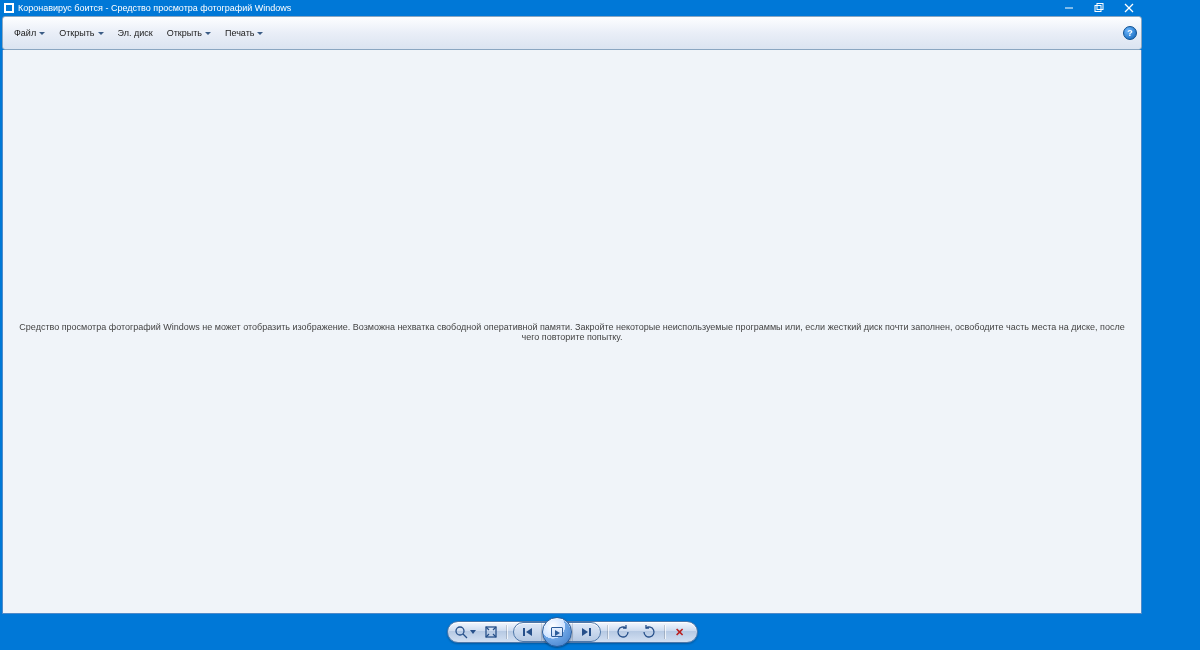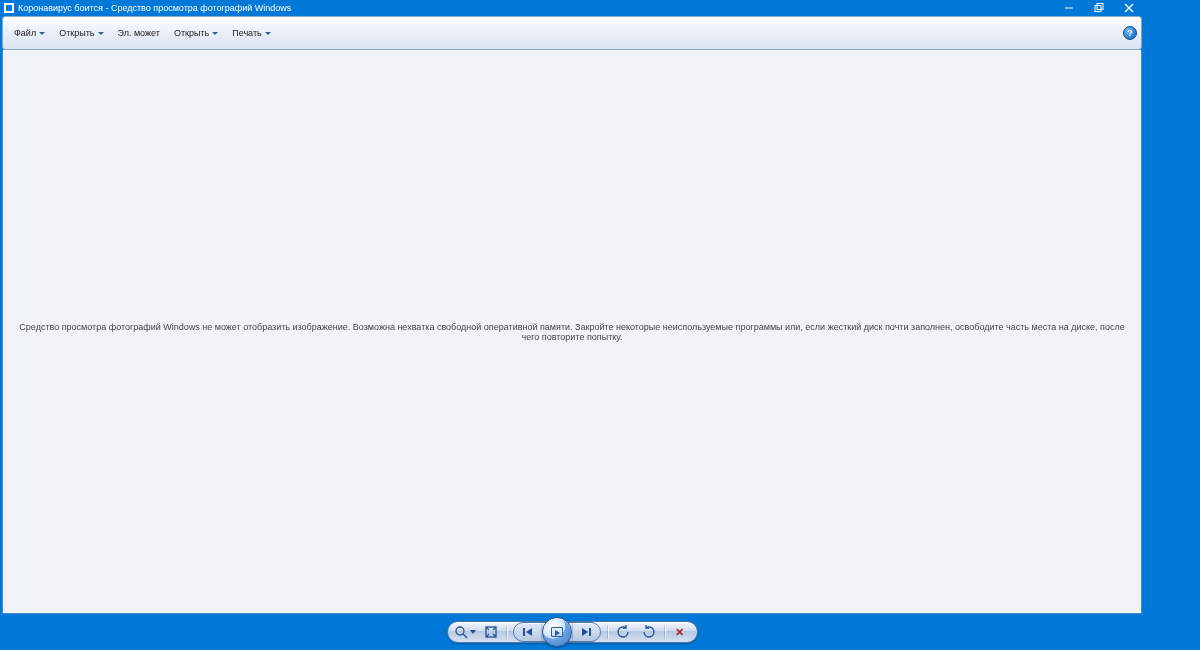--- a/index.html
+++ b/index.html
@@ -214,21 +214,21 @@
     <div class="toolbar">
       <div class="menu-item">
         <span>Файл</span>
         <span class="caret"></span>
       </div>
       <div class="menu-item">
         <span>Открыть</span>
         <span class="caret"></span>
       </div>
       <div class="menu-item">
-        <span>Эл. может</span>
+        <span>Эл. диск</span>
       </div>
       <div class="menu-item">
         <span>Открыть</span>
         <span class="caret"></span>
       </div>
       <div class="menu-item">
         <span>Печать</span>
         <span class="caret"></span>
       </div>
       <div class="help">

